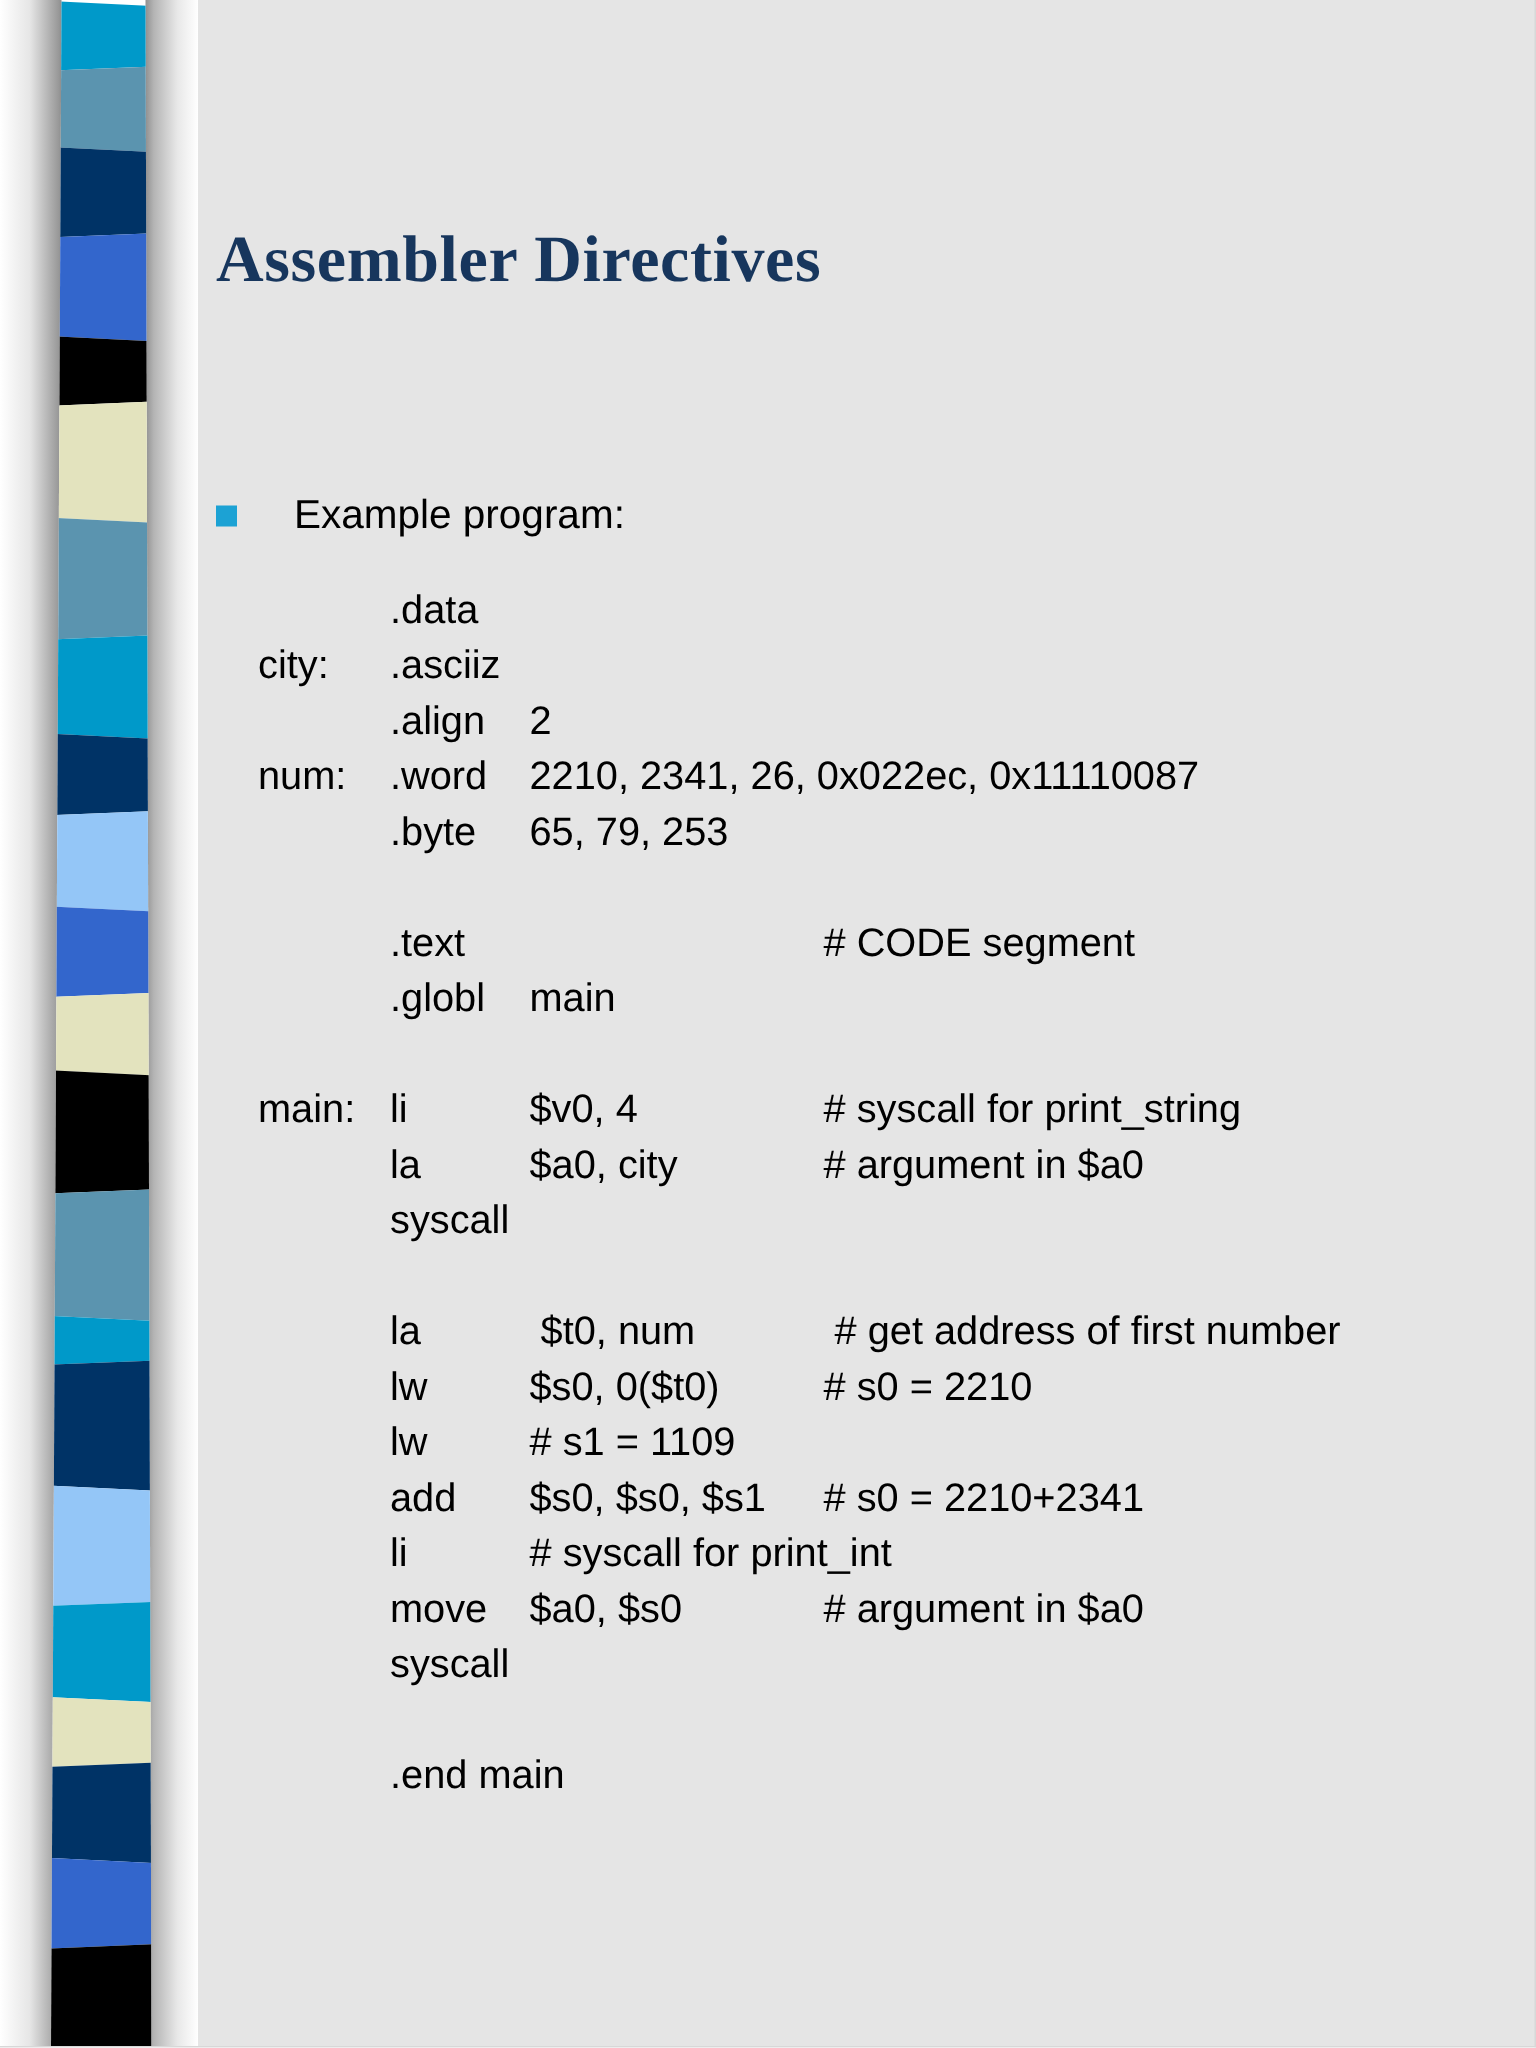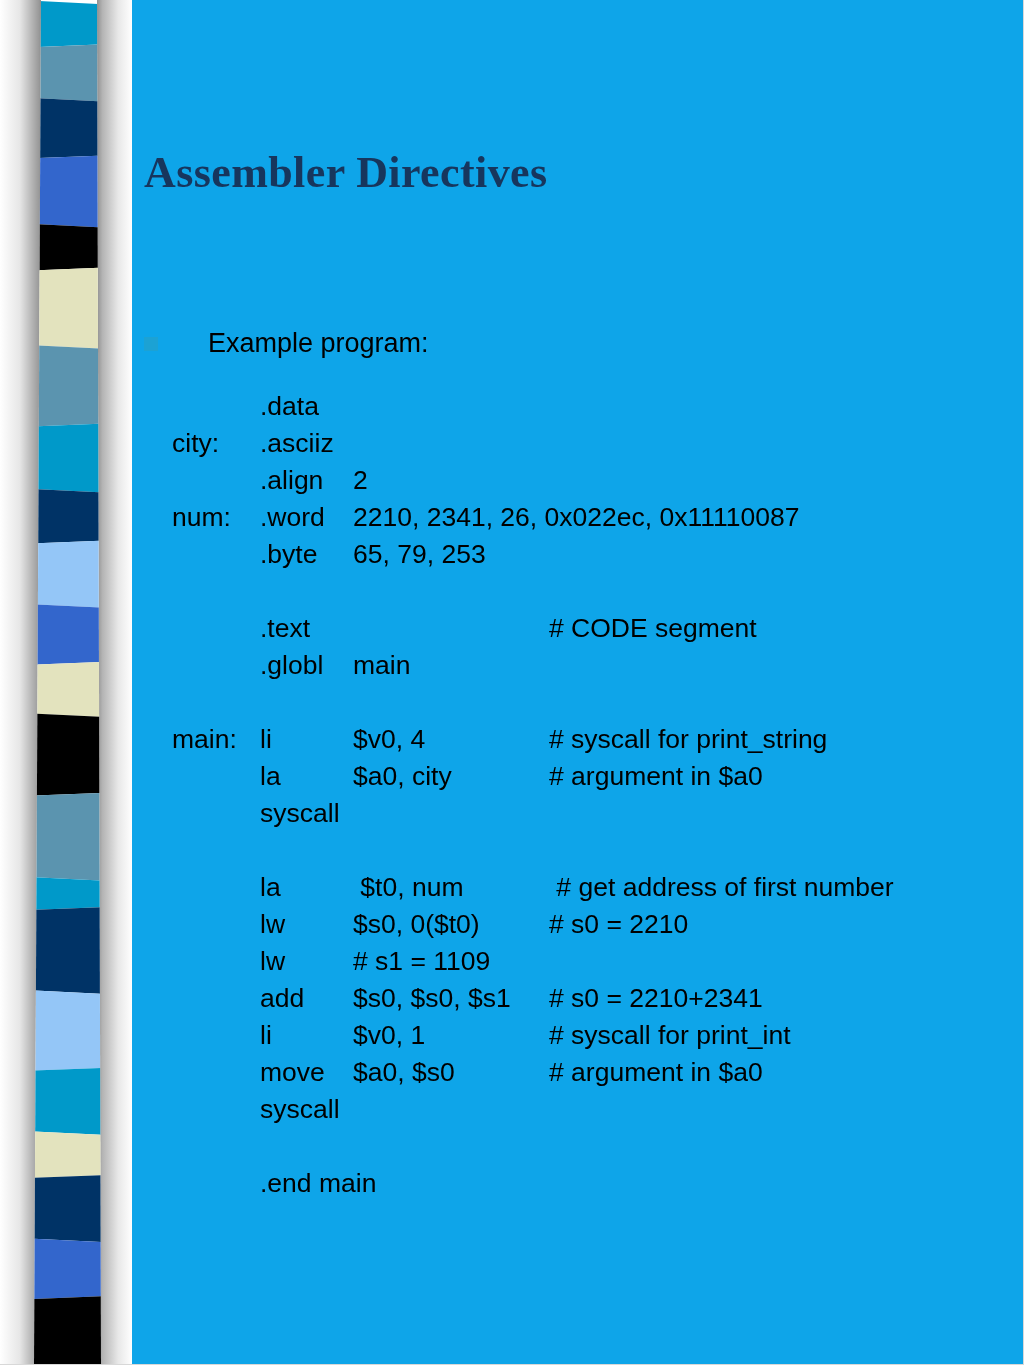--- a/index.html
+++ b/index.html
@@ -10,21 +10,21 @@
     height: 1365px;
     background: #ffffff;
     font-family: "Liberation Sans", sans-serif;
     overflow: hidden;
   }
 
   #slide {
     position: relative;
     width: 1024px;
     height: 1365px;
-    background: #0ea5e9;
+    background: #e5e5e5;
     border-right: 1px solid #d8d8d8;
     border-bottom: 1px solid #d8d8d8;
     overflow: hidden;
   }
 
   
   #sidebar-decoration {
     position: absolute;
     left: 0;
     top: 0;
@@ -56,21 +56,21 @@
   #body-content {
     position: absolute;
     left: 140px;
     top: 326px;
     width: 860px;
   }
 
   .bullet-row {
     display: flex;
     align-items: flex-start;
-    gap: 12px;
+    gap: 0;
   }
   .bullet-marker {
     width: 14px;
     height: 14px;
     background: #1CA2D4;
     margin-top: 11px;
     margin-left: 4px;
     flex: 0 0 auto;
   }
   .bullet-text {
@@ -184,21 +184,21 @@
         <div class="code-line"><span class="col-label"></span><span class="col-op">.globl</span><span class="col-args">main</span></div>
         <div class="code-line spacer"></div>
         <div class="code-line"><span class="col-label">main:</span><span class="col-op">li</span><span class="col-args">$v0, 4</span><span class="col-cmt"># syscall for print_string</span></div>
         <div class="code-line"><span class="col-label"></span><span class="col-op">la</span><span class="col-args">$a0, city</span><span class="col-cmt"># argument in $a0</span></div>
         <div class="code-line"><span class="col-label"></span><span class="col-op">syscall</span><span class="col-args"></span><span class="col-cmt"></span></div>
         <div class="code-line spacer"></div>
         <div class="code-line"><span class="col-label"></span><span class="col-op">la</span><span class="col-args"> $t0, num</span><span class="col-cmt"> # get address of first number</span></div>
         <div class="code-line"><span class="col-label"></span><span class="col-op">lw</span><span class="col-args">$s0, 0($t0)</span><span class="col-cmt"># s0 = 2210</span></div>
         <div class="code-line"><span class="col-label"></span><span class="col-op">lw</span><span class="col-cmt"># s1 = 1109</span></div>
         <div class="code-line"><span class="col-label"></span><span class="col-op">add</span><span class="col-args">$s0, $s0, $s1</span><span class="col-cmt"># s0 = 2210+2341</span></div>
-        <div class="code-line"><span class="col-label"></span><span class="col-op">li</span><span class="col-args">$v0, 1</span><span class="col-cmt"># syscall for print_int</span></div>
+        <div class="code-line"><span class="col-label"></span><span class="col-op">li</span><span class="col-cmt"># syscall for print_int</span></div>
         <div class="code-line"><span class="col-label"></span><span class="col-op">move</span><span class="col-args">$a0, $s0</span><span class="col-cmt"># argument in $a0</span></div>
         <div class="code-line"><span class="col-label"></span><span class="col-op">syscall</span><span class="col-args"></span><span class="col-cmt"></span></div>
         <div class="code-line spacer"></div>
         <div class="code-line"><span class="col-label"></span><span class="col-op">.end main</span><span class="col-args"></span><span class="col-cmt"></span></div>
       </div>
 
   </div>
 </div>
 
 </body></html>

